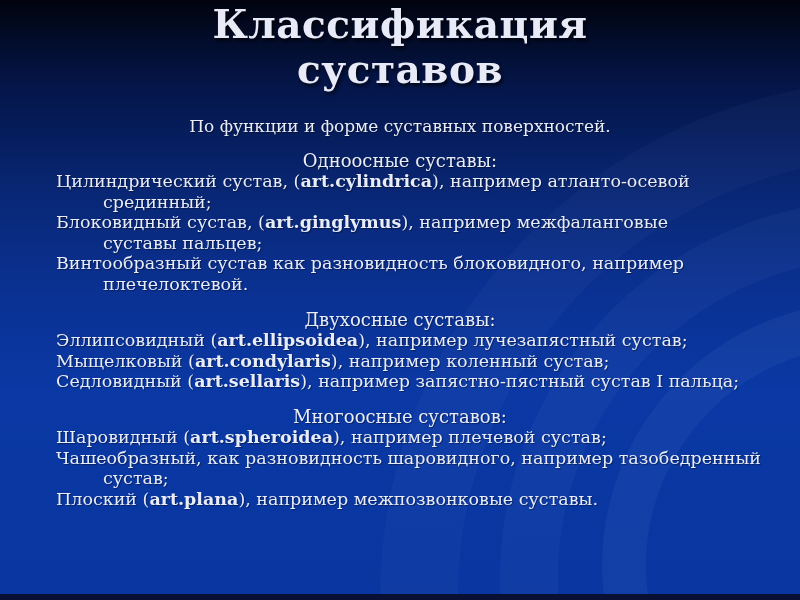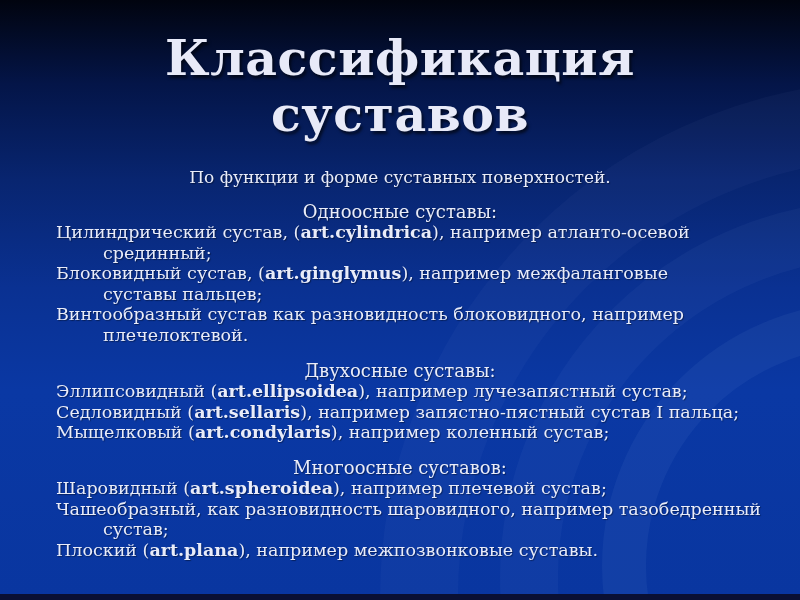--- a/index.html
+++ b/index.html
@@ -37,24 +37,24 @@
 
   .bottom-bar {
     position: absolute;
     left: 0; bottom: 0;
     width: 800px; height: 6px;
     background: #0a1034;
   }
 
   .title {
     position: relative;
-    margin: 12px;
-    padding-top: 18px;
+    margin: 0;
+    padding-top: 2px;
     text-align: center;
-    font-size: 49px;
+    font-size: 39px;
     font-weight: bold;
     line-height: 1.15;
     letter-spacing: 0.5px;
     color: #e8eaf8;
     text-shadow: 2px 3px 3px rgba(0, 0, 0, 0.6);
   }
   .title-line { display: block; }
 
   .subtitle {
     position: relative;
@@ -112,22 +112,22 @@
 срединный;</span></div>
       <div class="item"><span>Блоковидный сустав, (</span><b>art.ginglymus</b><span>), например межфаланговые
 суставы пальцев;</span></div>
       <div class="item"><span>Винтообразный сустав как разновидность блоковидного, например
 плечелоктевой.</span><b></b><span></span></div>
     </div>
 
     <div class="section">
       <div class="section-heading">Двухосные суставы:</div>
       <div class="item"><span>Эллипсовидный (</span><b>art.ellipsoidea</b><span>), например лучезапястный сустав;</span></div>
+      <div class="item"><span>Мыщелковый (</span><b>art.condylaris</b><span>), например коленный сустав;</span></div>
       <div class="item"><span>Седловидный (</span><b>art.sellaris</b><span>), например запястно-пястный сустав I пальца;</span></div>
-      <div class="item"><span>Мыщелковый (</span><b>art.condylaris</b><span>), например коленный сустав;</span></div>
     </div>
 
     <div class="section">
       <div class="section-heading">Многоосные суставов:</div>
       <div class="item"><span>Шаровидный (</span><b>art.spheroidea</b><span>), например плечевой сустав;</span></div>
       <div class="item"><span>Чашеобразный, как разновидность шаровидного, например тазобедренный
 сустав;</span><b></b><span></span></div>
       <div class="item"><span>Плоский (</span><b>art.plana</b><span>), например межпозвонковые суставы.</span></div>
     </div>
 

